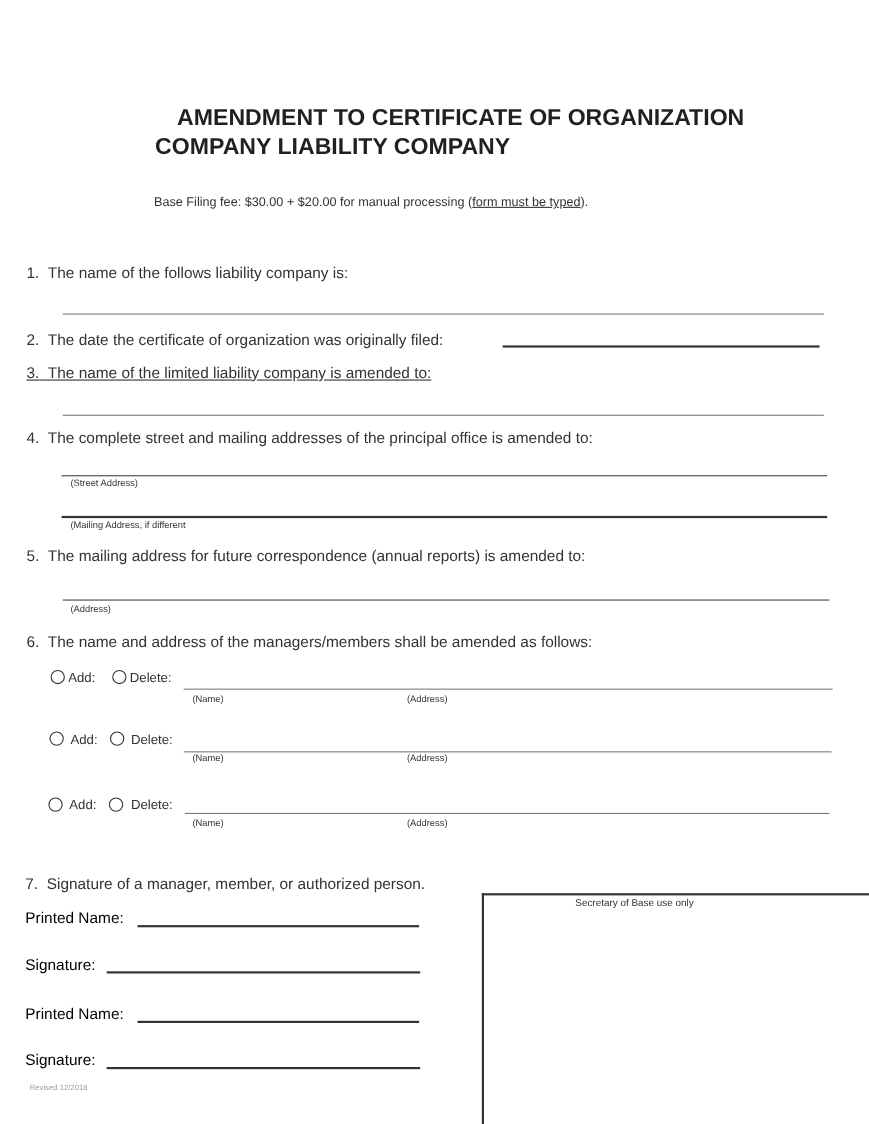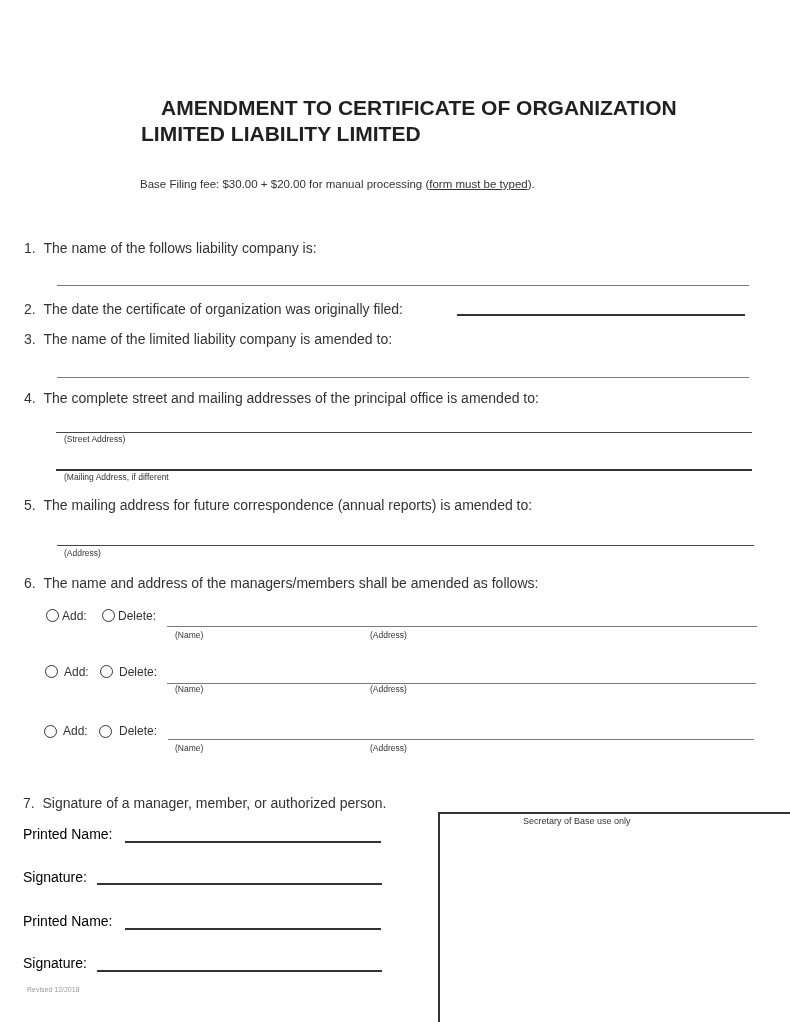--- a/index.html
+++ b/index.html
@@ -21,32 +21,32 @@
     .sos-box { position: absolute; left: 438px; top: 812px; width: 360px; height: 220px;
                border-left: 2px solid #333; border-top: 2px solid #333; box-sizing: border-box; }
     .sos-label { font-size: 9px; color: #333; position: absolute; left: 83px; top: 2px; }
     .revised { font-size: 7px; color: #9a9a9a; left: 27px; top: 986px; }
     .field { position: absolute; background: transparent; border: none; outline: none; }
   </style>
 </head>
 <body>
 
 <div class="abs title" style="top:95px;margin-left:20px;">AMENDMENT TO CERTIFICATE OF ORGANIZATION</div>
-<div class="abs title" style="top:121px;">LIMITED LIABILITY LIMITED</div>
+<div class="abs title" style="top:121px;">COMPANY LIABILITY COMPANY</div>
 <div class="abs fee"><span>Base Filing fee: $30.00 + $20.00 for manual processing (</span><u>form must be typed</u><span>).</span></div>
 
 <div class="abs item" style="left:24px; top:240px;"><span>1.</span>&nbsp;&nbsp;<span>The name of the follows liability company is:</span></div>
 <input class="field" style="left: 57px; top: 266px; width: 692px; height: 18px;">
 <div class="line" style="left:57px; top:285px; width:692px;"></div>
 
 <div class="abs item" style="left:24px; top:301px;"><span>2.</span>&nbsp;&nbsp;<span>The date the certificate of organization was originally filed:</span></div>
 <input class="field" style="left: 457px; top: 297px; width: 288px; height: 18px;">
 <div class="line dark" style="left:457px; top:314px; width:288px;"></div>
 
-<div class="abs item" style="left:24px; top:331px;"><span>3.</span>&nbsp;&nbsp;<span>The name of the limited liability company is amended to:</span></div>
+<div class="abs item" style="left:24px; top:331px;text-decoration:underline;"><span>3.</span>&nbsp;&nbsp;<span>The name of the limited liability company is amended to:</span></div>
 <input class="field" style="left: 57px; top: 358px; width: 692px; height: 18px;">
 <div class="line" style="left:57px; top:377px; width:692px;"></div>
 
 <div class="abs item" style="left:24px; top:390px;"><span>4.</span>&nbsp;&nbsp;<span>The complete street and mailing addresses of the principal office is amended to:</span></div>
 <input class="field" style="left: 56px; top: 414px; width: 696px; height: 18px;">
 <div class="line med" style="left:56px; top:432px; width:696px;"></div>
 <div class="abs small" style="left:64px; top:434px;">(Street Address)</div>
 <input class="field" style="left: 56px; top: 451px; width: 696px; height: 18px;">
 <div class="line dark" style="left:56px; top:469px; width:696px;"></div>
 <div class="abs small" style="left:64px; top:472px;">(Mailing Address, if different</div>

